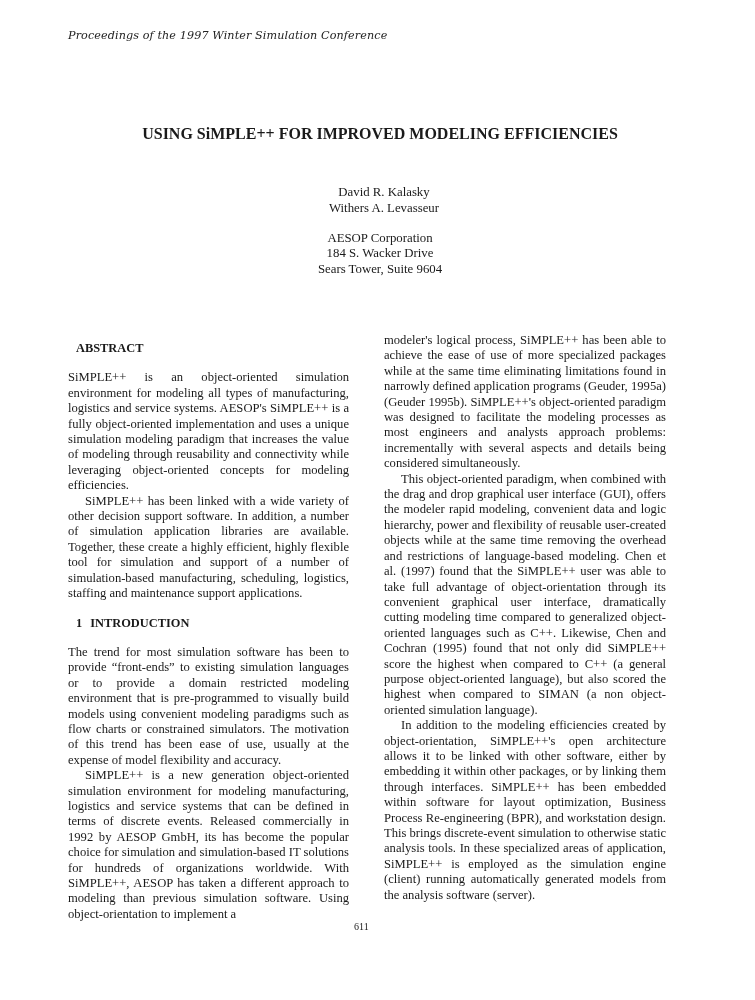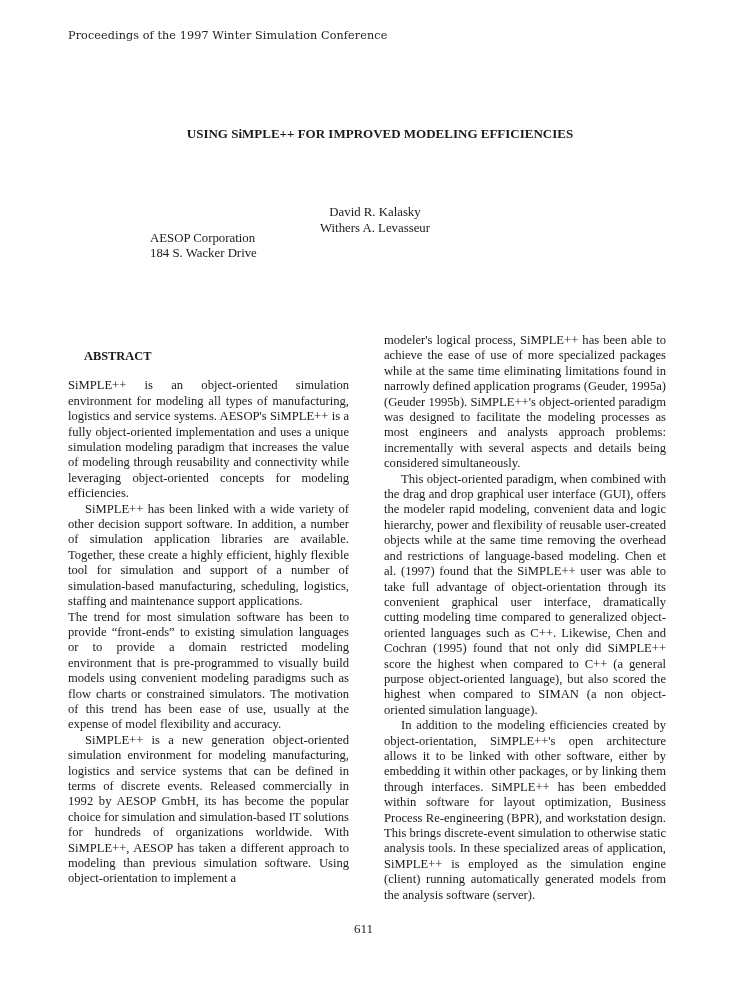--- a/index.html
+++ b/index.html
@@ -1,57 +1,59 @@
 <!DOCTYPE html>
 <html><head>
 <meta charset="utf-8">
 <style>
   html, body { margin: 0; padding: 0; background: #ffffff; }
   body { width: 755px; height: 1000px; position: relative; overflow: hidden; color: #1a1a1a; }
-  .proc { position: absolute; left: 68px; top: 27px; font-family: "DejaVu Serif", serif; font-size: 11.2px; line-height: 17px; color: #222; letter-spacing: 0.1px; }
+  .proc { position: absolute; left: 68px; top: 27px; font-family: "DejaVu Serif", serif; font-style: italic; font-size: 11.2px; line-height: 17px; color: #222; letter-spacing: 0.1px; }
   .proc div { white-space: nowrap; }
-  .title { position: absolute; left: 100px; width: 560px; top: 125px; text-align: center; font-family: "Liberation Serif", serif; font-weight: bold; font-size: 13px; line-height: 17px; }
-  .authors { position: absolute; left: 145px; width: 460px; top: 185px; text-align: center; font-family: "Liberation Serif", serif; font-size: 12.8px; line-height: 15.5px; margin-top: 20px; }
-  .affil { position: absolute; left: 150px; width: 460px; top: 231px; font-family: "Liberation Serif", serif; font-size: 12.8px; line-height: 15.4px; }
+  .title { position: absolute; left: 100px; width: 560px; top: 125px; text-align: center; font-family: "Liberation Serif", serif; font-weight: bold; font-size: 16px; line-height: 17px; }
+  .authors { position: absolute; left: 154px; width: 460px; top: 185px; text-align: center; font-family: "Liberation Serif", serif; font-size: 12.8px; line-height: 15.5px; }
+  .affil { position: absolute; left: 150px; width: 460px; top: 231px; text-align: center; font-family: "Liberation Serif", serif; font-size: 12.8px; line-height: 15.4px; }
   .col { position: absolute; top: 333px; width: 281px; font-family: "Liberation Serif", serif; font-size: 12.6px; line-height: 15.4px; text-align: justify; }
   .col.left { left: 68px; }
   .col.right { left: 384px; width: 282px; }
-  .sec-head { font-weight: bold; font-size: 12.4px; margin: 16px; line-height: 15.4px; }
+  .sec-head { font-weight: bold; font-size: 12.4px; margin: 8px; line-height: 15.4px; }
   .sec-head.abstract { margin-bottom: 14px; }
   .sec-head.intro { margin-top: 14px; margin-bottom: 14px; }
   .sec-head .num { margin-right: 8px; }
   p { margin: 0; }
   p.indent { text-indent: 17px; }
-  .page-number { position: absolute; left: 354px; top: 921px; font-family: "Liberation Serif", serif; font-size: 13px; }
+  .page-number { position: absolute; left: 354px; top: 921px; font-family: "Liberation Serif", serif; font-size: 10px; }
 </style>
 </head>
 <body>
 
 <div class="proc">
   <div>Proceedings of the 1997 Winter Simulation Conference</div>
 </div>
 
 <div class="title">
   <div>USING SiMPLE++ FOR IMPROVED MODELING EFFICIENCIES</div>
 </div>
 
 <div class="authors">
   <div>David R. Kalasky</div>
   <div>Withers A. Levasseur</div>
 </div>
 
 <div class="affil">
   <div>AESOP Corporation</div>
   <div>184 S. Wacker Drive</div>
+  <div>Sears Tower, Suite 9604</div>
 </div>
 
 <div class="col left">
   <h2 class="sec-head abstract">ABSTRACT</h2>
   <p>SiMPLE++ is an object-oriented simulation environment for modeling all types of manufacturing, logistics and service systems. AESOP's SiMPLE++ is a fully object-oriented implementation and uses a unique simulation modeling paradigm that increases the value of modeling through reusability and connectivity while leveraging object-oriented concepts for modeling efficiencies.</p>
   <p class="indent">SiMPLE++ has been linked with a wide variety of other decision support software.  In addition, a number of simulation application libraries are available. Together, these create a highly efficient, highly flexible tool for simulation and support of a number of simulation-based manufacturing, scheduling, logistics, staffing and maintenance support applications.</p>
+  <h2 class="sec-head intro"><span class="num">1</span><span>INTRODUCTION</span></h2>
   <p>The trend for most simulation software has been to provide “front-ends” to existing simulation languages or to provide a domain restricted modeling environment that is pre-programmed to visually build models using convenient modeling paradigms such as flow charts or constrained simulators.  The motivation of this trend has been ease of use, usually at the expense of model flexibility and accuracy.</p>
   <p class="indent">SiMPLE++ is a new generation object-oriented simulation environment for modeling manufacturing, logistics and service systems that can be defined in terms of discrete events.  Released commercially in 1992 by AESOP GmbH, its has become the popular choice for simulation and simulation-based  IT solutions for hundreds of organizations worldwide. With SiMPLE++, AESOP has taken a different approach to modeling than previous simulation software.  Using object-orientation to implement a</p>
 </div>
 
 <div class="col right">
   <p>modeler's logical process, SiMPLE++ has been able to achieve the ease of use of more specialized packages while at the same time eliminating limitations found in narrowly defined application programs (Geuder, 1995a) (Geuder 1995b).     SiMPLE++'s object-oriented paradigm was designed to facilitate the modeling processes as most engineers and analysts approach problems: incrementally with several aspects and details being considered simultaneously.</p>
   <p class="indent">This object-oriented paradigm, when combined with the drag and drop graphical user interface (GUI), offers the modeler rapid modeling, convenient data and logic hierarchy, power and flexibility of reusable user-created objects while at the same time removing the overhead and restrictions of language-based modeling.  Chen et al. (1997) found that the SiMPLE++ user was able to take full advantage of object-orientation through its convenient graphical user interface, dramatically cutting modeling time compared to generalized object-oriented languages such as C++.  Likewise, Chen and Cochran (1995) found that not only did SiMPLE++ score the highest when compared to C++ (a general purpose object-oriented language), but also scored the highest when compared to SIMAN (a non object-oriented simulation language).</p>
   <p class="indent">In addition to the modeling efficiencies created by object-orientation,   SiMPLE++'s open architecture allows it to be linked with other software, either by embedding it within other packages, or by linking them through interfaces.   SiMPLE++ has been embedded within software for layout optimization, Business Process Re-engineering (BPR), and workstation design. This brings discrete-event simulation to otherwise static analysis tools.  In these specialized areas of application, SiMPLE++ is employed as the simulation engine (client) running automatically generated models from the analysis software (server).</p>
 </div>
 

